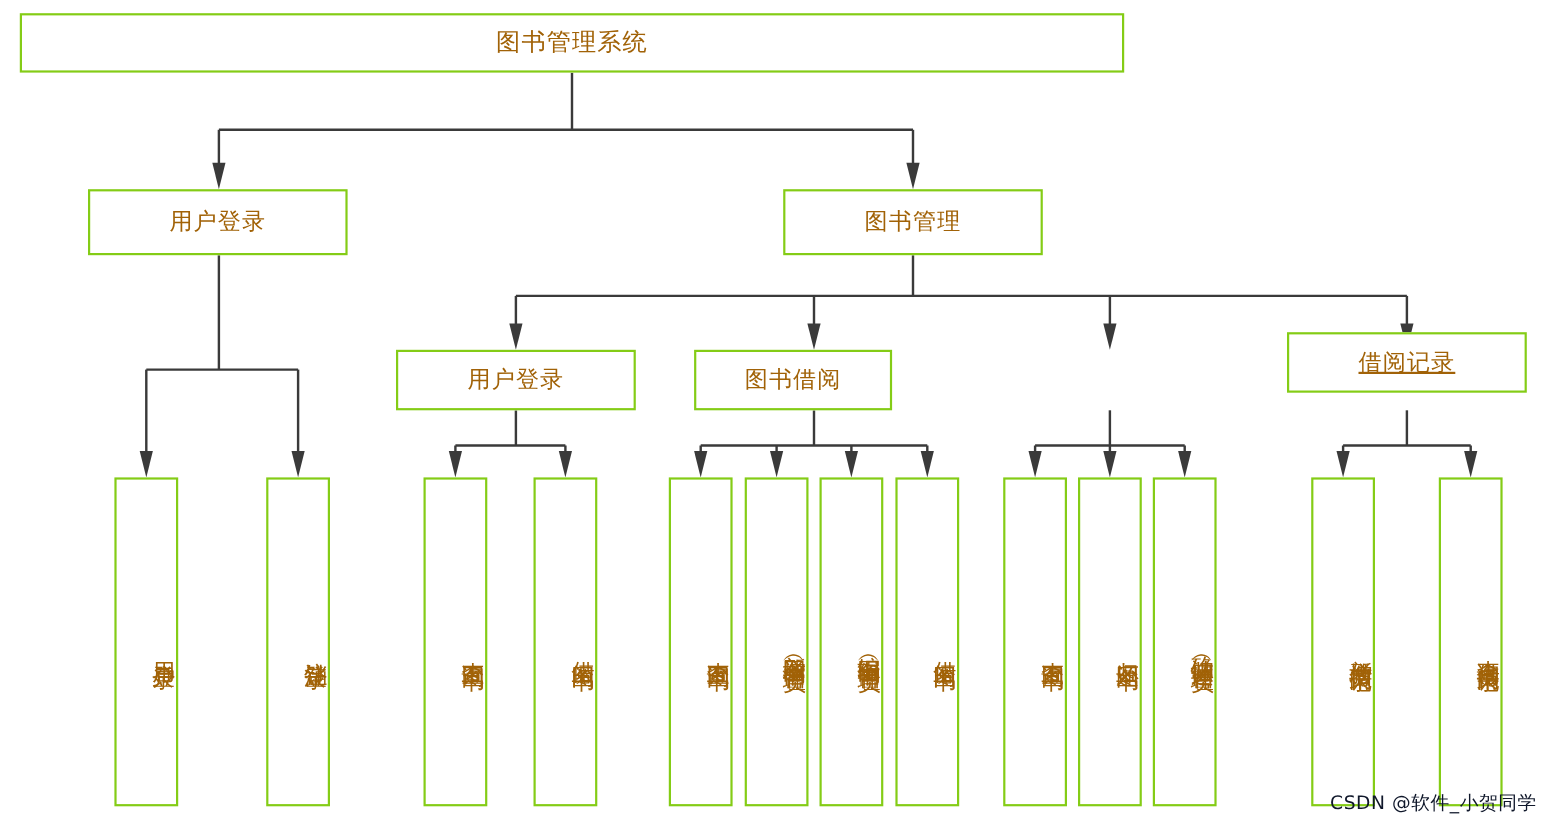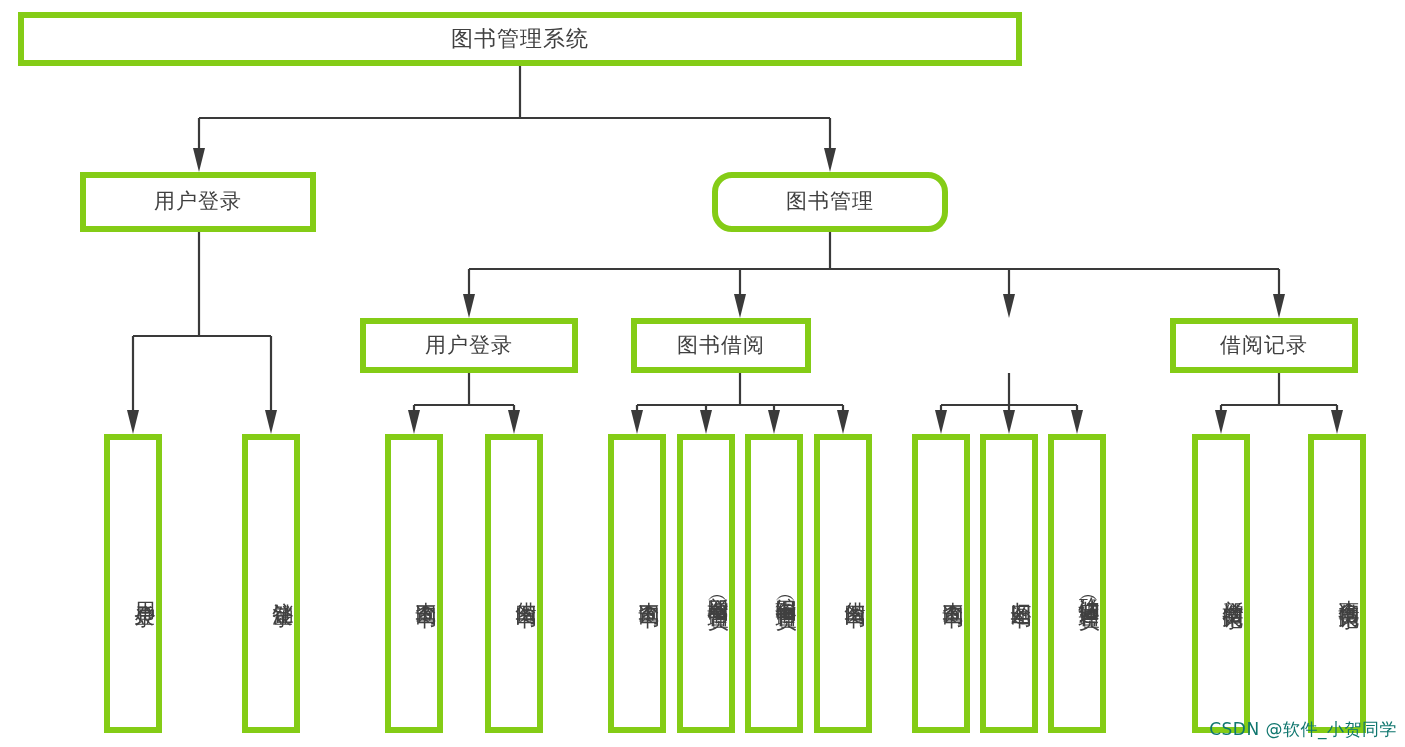--- a/index.html
+++ b/index.html
@@ -14,25 +14,25 @@
     position: relative;
     width: 1405px;
     height: 747px;
     background: #ffffff;
     overflow: hidden;
   }
   .node {
     position: absolute;
     box-sizing: border-box;
     background: #ffffff;
-    border: 6px solid #84cc16;
+    border: 2px solid #84cc16;
     display: flex;
     align-items: center;
     justify-content: center;
-    color: #404040;
+    color: #a16207;
   }
   .node.horizontal {
     font-size: 21px;
     letter-spacing: 1px;
     line-height: 1.2;
   }
   .node.vertical {
     writing-mode: vertical-rl;
     text-orientation: upright;
     font-size: 21px;
@@ -63,21 +63,21 @@
     fill: none;
   }
   svg.links polygon {
     fill: #3a3a3a;
   }
   .watermark {
     position: absolute;
     right: 8px;
     bottom: 6px;
     font-size: 17px;
-    color: #0f766e;
+    color: #0f172a;
     letter-spacing: 0.5px;
     white-space: nowrap;
     margin-top: 36px;
   }
 </style>
 </head>
 <body>
 
 <div id="canvas">
 
@@ -143,31 +143,31 @@
     <polygon points="1331,410 1343,410 1337,434"></polygon>
   </svg>
 
   <div class="node horizontal root" style="left:18px; top:12px; width:1004px; height:54px;">
     <span>图书管理系统</span>
   </div>
 
   <div class="node horizontal" style="left:80px; top:172px; width:236px; height:60px;">
     <span>用户登录</span>
   </div>
-  <div class="node horizontal" style="left:712px; top:172px; width:236px; height:60px;border-radius:20px;">
+  <div class="node horizontal" style="left:712px; top:172px; width:236px; height:60px;">
     <span>图书管理</span>
   </div>
 
   <div class="node horizontal" style="left:360px; top:318px; width:218px; height:55px;">
     <span>用户登录</span>
   </div>
   <div class="node horizontal" style="left:631px; top:318px; width:180px; height:55px;">
     <span>图书借阅</span>
   </div>
-  <div class="node horizontal" style="left:1170px; top:318px; width:188px; height:55px;">
+  <div class="node horizontal" style="left:1170px; top:302px; width:218px; height:55px;text-decoration:underline;">
     <span>借阅记录</span>
   </div>
 
   <div class="node vertical" style="left:104px; top:434px; width:58px; height:299px;">
     <span>用户登录</span>
   </div>
   <div class="node vertical" style="left:242px; top:434px; width:58px; height:299px;">
     <span>注销登录</span>
   </div>
 

